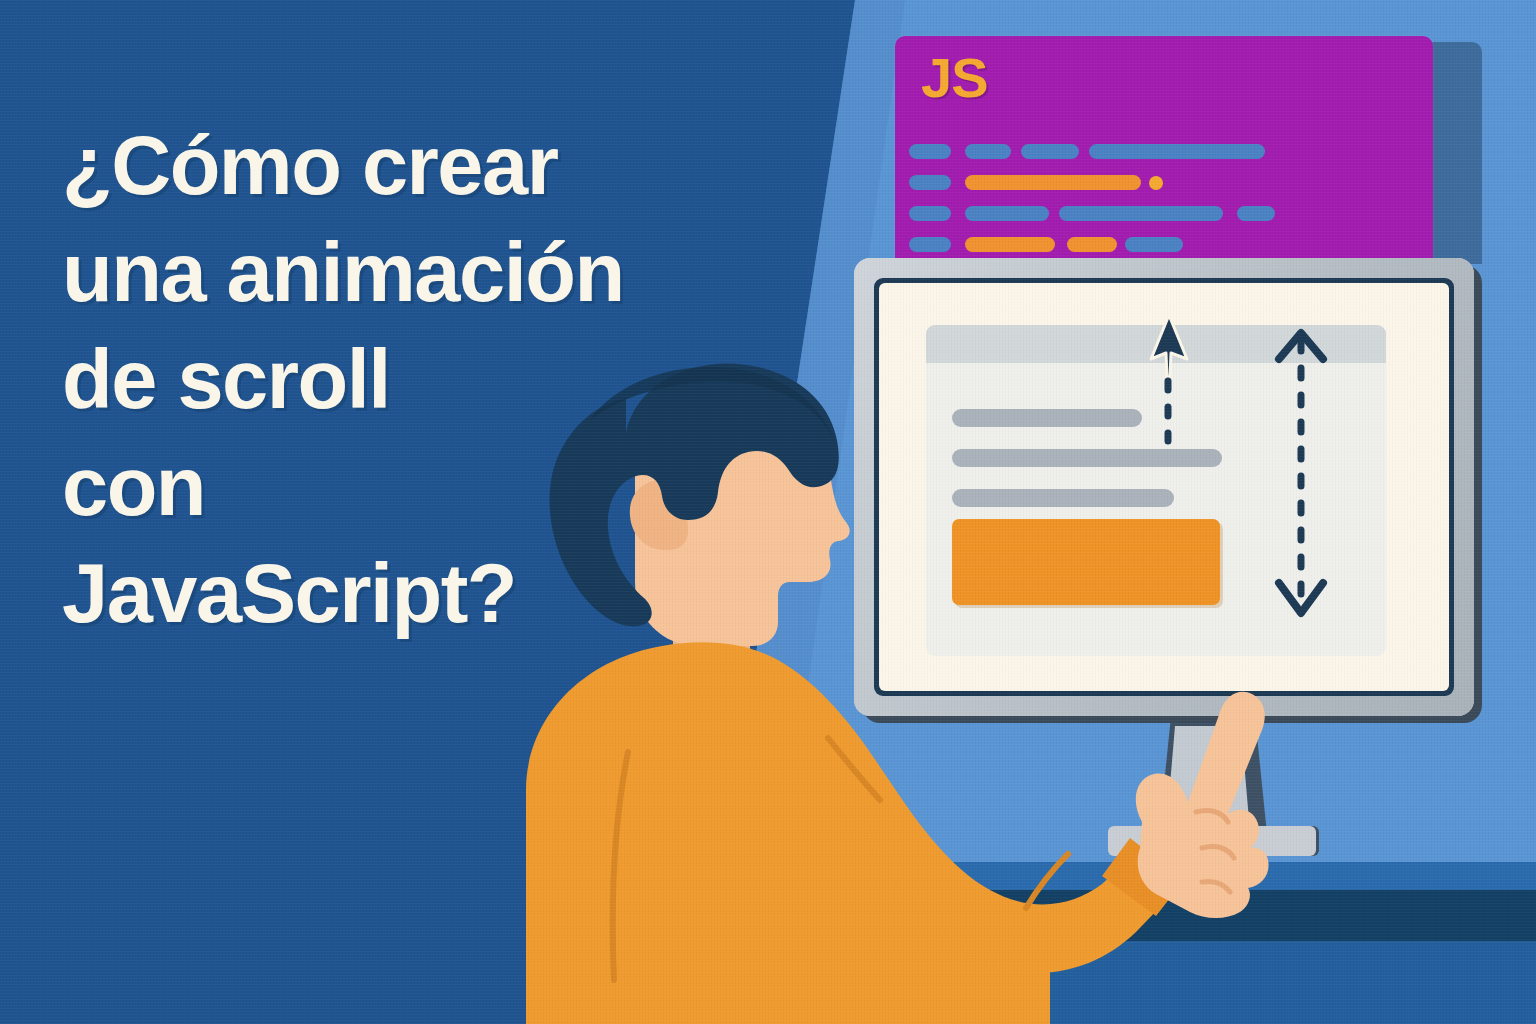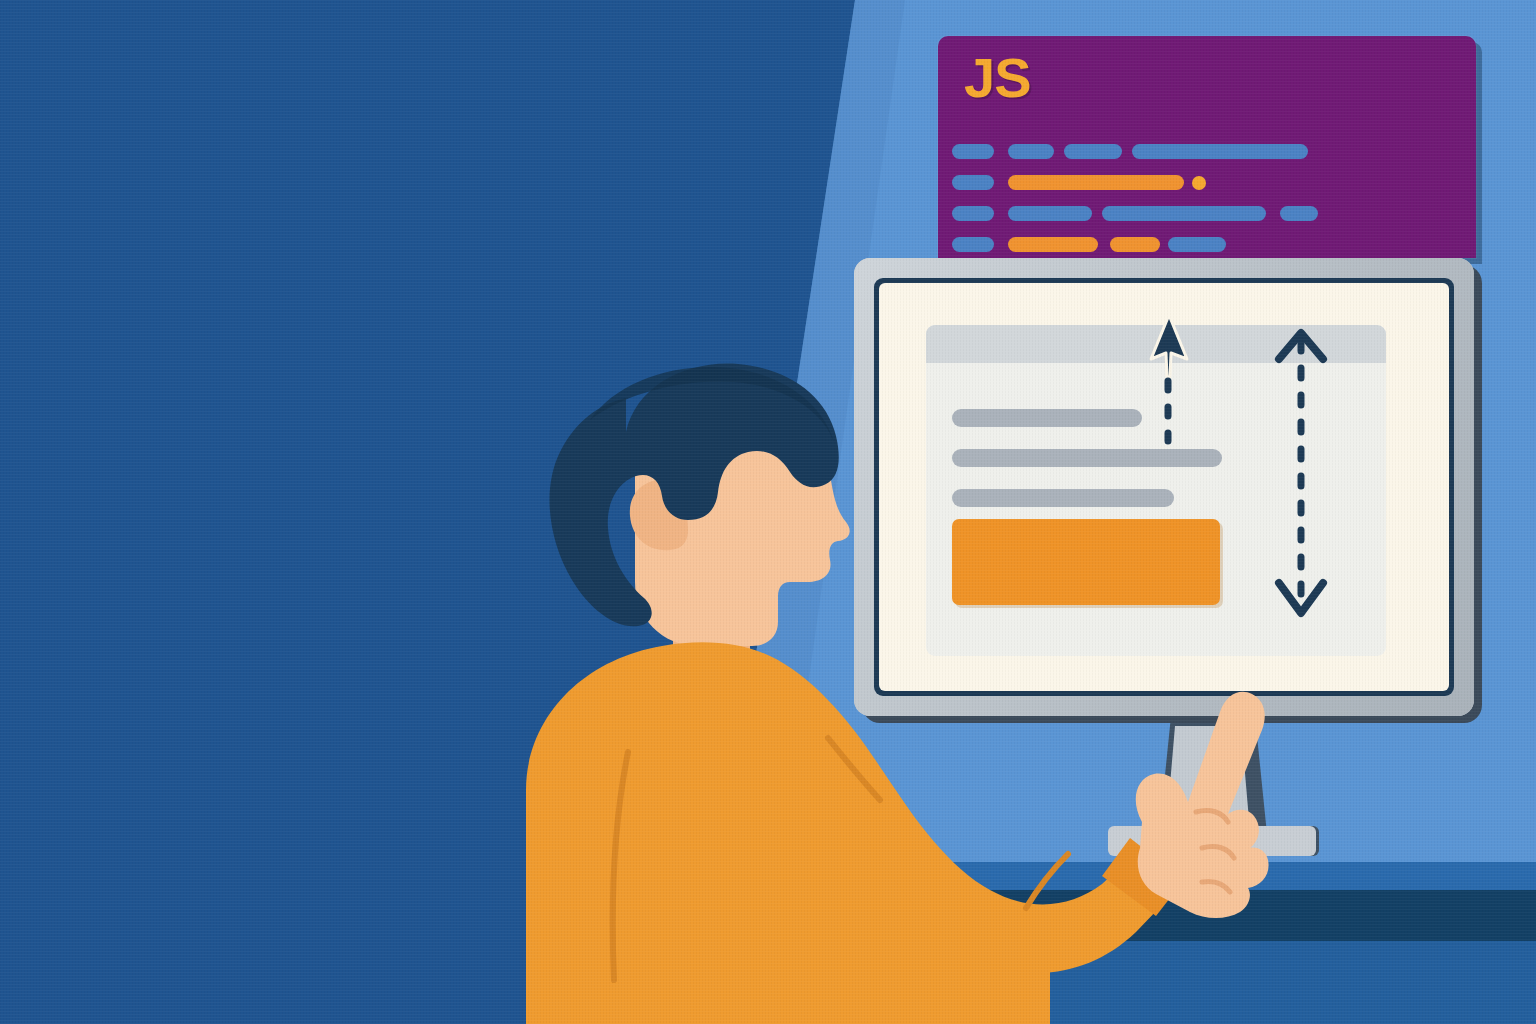--- a/index.html
+++ b/index.html
@@ -36,22 +36,22 @@
     position:absolute; left:846px; top:890px; width:690px; height:52px;
     background:#134065;
   }
   .desk-front {
     position:absolute; left:846px; top:941px; width:690px; height:83px;
     background:#235f9d;
   }
 
   
   .code-win {
-    position:absolute; left:938px; top:36px; width:538px; height:222px;
-    background:#701a75; border-radius:10px 10px 0 0;
+    position:absolute; left:895px; top:36px; width:538px; height:222px;
+    background:#a21caf; border-radius:10px 10px 0 0;
     box-shadow: 0 0 0 1px rgba(255,255,255,.05);
   }
   .code-win-shadow {
     position:absolute; left:944px; top:42px; width:538px; height:222px;
     background:rgba(8,30,50,.35); border-radius:10px 10px 0 0;
   }
   .js-logo {
     position:absolute; left:26px; top:14px;
     font-size:56px; font-weight:700; color:#f5a930;
     letter-spacing:-1px; line-height:1;
@@ -314,15 +314,20 @@
       <path d="M766 452 C780 448 792 452 798 462" fill="none" stroke="#e8a878" stroke-width="5" stroke-linecap="round"></path>
       <path d="M772 488 C786 484 798 488 804 498" fill="none" stroke="#e8a878" stroke-width="5" stroke-linecap="round"></path>
       <path d="M772 522 C784 520 794 524 800 532" fill="none" stroke="#e8a878" stroke-width="5" stroke-linecap="round"></path>
     </g>
 
     <path d="M198 392 C186 452 180 530 184 620" fill="none" stroke="#d98725" stroke-width="6" stroke-linecap="round"></path>
     <path d="M398 378 C414 398 432 420 450 440" fill="none" stroke="#d98725" stroke-width="6" stroke-linecap="round"></path>
     <path d="M596 548 C608 528 622 510 638 494" fill="none" stroke="#d98725" stroke-width="6" stroke-linecap="round"></path>
   </svg>
 
+  <div class="title">¿Cómo crear
+una animación
+de scroll
+con
+JavaScript?</div>
 
   <div class="grain"></div>
 </div>
 
 </body></html>

